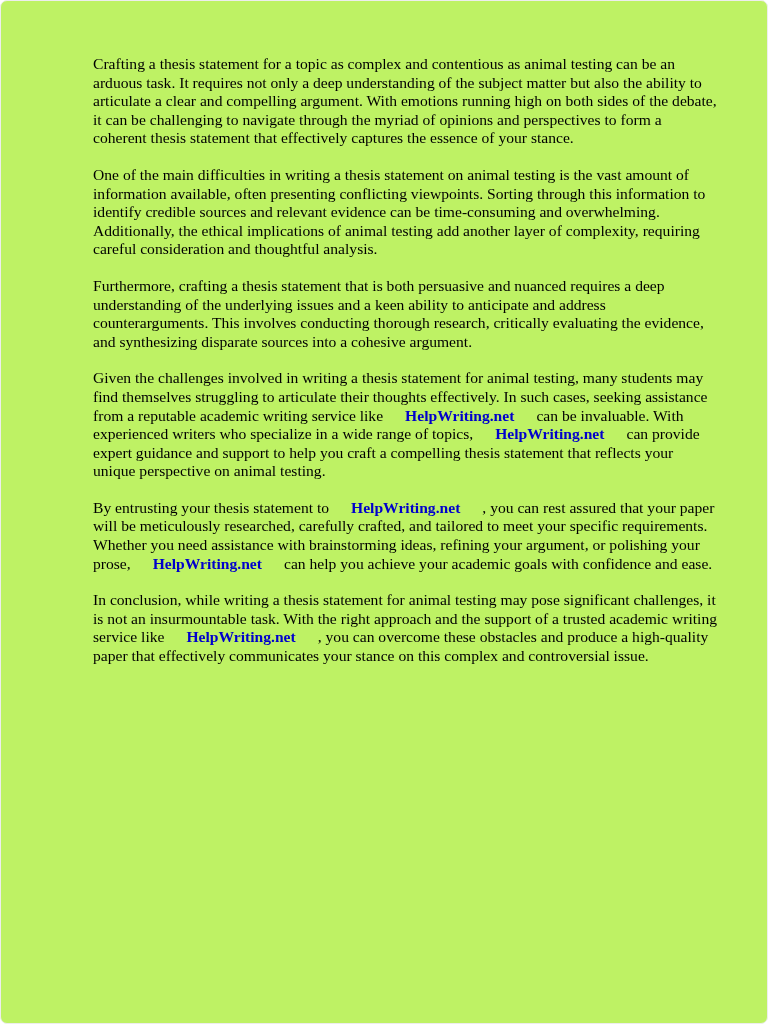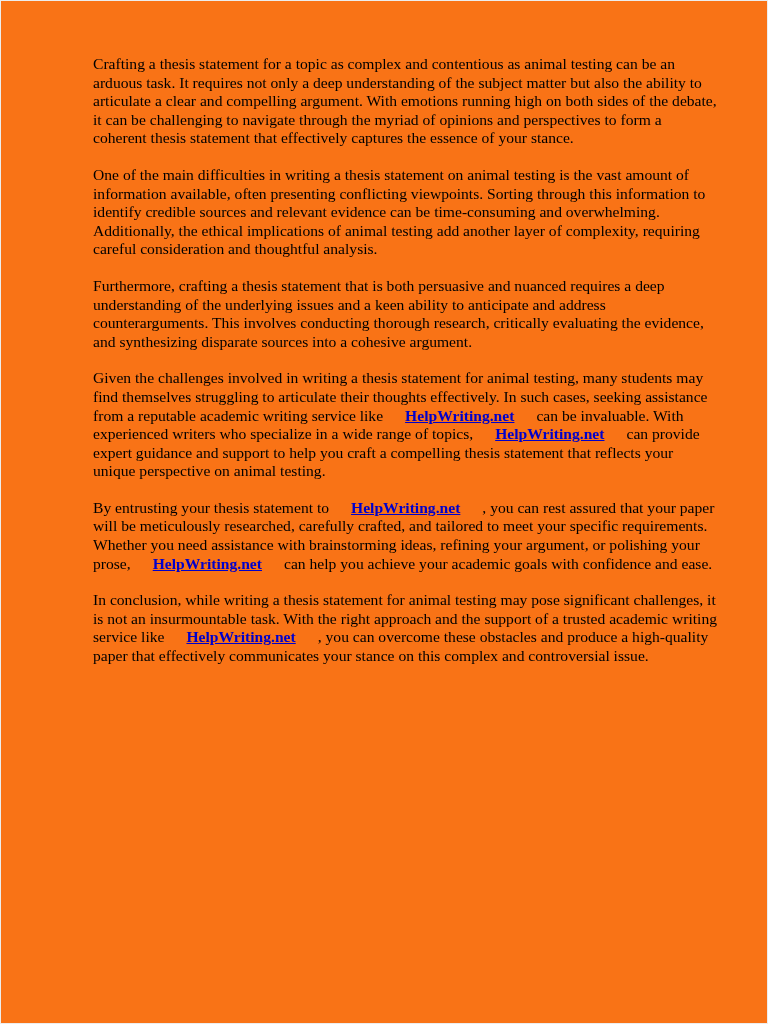--- a/index.html
+++ b/index.html
@@ -40,27 +40,26 @@
   }
   .text-run {
     color: var(--text-color, #000000);
   }
   .hw-link {
     color: var(--link-color, #0000cc);
     font-weight: bold;
     margin: 0 22px;
     cursor: pointer;
     white-space: nowrap;
-    text-decoration: underline;
   }
 </style>
 </head>
 <body>
 
-<div class="page" style="background: #f97316;">
+<div class="page" style="background: #bef264; border-radius: 7px;">
   <div class="content">
       <p class="para"><span class="text-run">Crafting a thesis statement for a topic as complex and contentious as animal testing can be an arduous task. It requires not only a deep understanding of the subject matter but also the ability to articulate a clear and compelling argument. With emotions running high on both sides of the debate, it can be challenging to navigate through the myriad of opinions and perspectives to form a coherent thesis statement that effectively captures the essence of your stance.</span></p>
       <p class="para"><span class="text-run">One of the main difficulties in writing a thesis statement on animal testing is the vast amount of information available, often presenting conflicting viewpoints. Sorting through this information to identify credible sources and relevant evidence can be time-consuming and overwhelming. Additionally, the ethical implications of animal testing add another layer of complexity, requiring careful consideration and thoughtful analysis.</span></p>
       <p class="para"><span class="text-run">Furthermore, crafting a thesis statement that is both persuasive and nuanced requires a deep understanding of the underlying issues and a keen ability to anticipate and address counterarguments. This involves conducting thorough research, critically evaluating the evidence, and synthesizing disparate sources into a cohesive argument.</span></p>
       <p class="para"><span class="text-run">Given the challenges involved in writing a thesis statement for animal testing, many students may find themselves struggling to articulate their thoughts effectively. In such cases, seeking assistance from a reputable academic writing service like</span><span class="hw-link">HelpWriting.net</span><span class="text-run">can be invaluable. With experienced writers who specialize in a wide range of topics,</span><span class="hw-link">HelpWriting.net</span><span class="text-run">can provide expert guidance and support to help you craft a compelling thesis statement that reflects your unique perspective on animal testing.</span></p>
       <p class="para"><span class="text-run">By entrusting your thesis statement to</span><span class="hw-link">HelpWriting.net</span><span class="text-run">, you can rest assured that your paper will be meticulously researched, carefully crafted, and tailored to meet your specific requirements. Whether you need assistance with brainstorming ideas, refining your argument, or polishing your prose,</span><span class="hw-link">HelpWriting.net</span><span class="text-run">can help you achieve your academic goals with confidence and ease.</span></p>
       <p class="para"><span class="text-run">In conclusion, while writing a thesis statement for animal testing may pose significant challenges, it is not an insurmountable task. With the right approach and the support of a trusted academic writing service like</span><span class="hw-link">HelpWriting.net</span><span class="text-run">, you can overcome these obstacles and produce a high-quality paper that effectively communicates your stance on this complex and controversial issue.</span></p>
     </div>
 </div>
 

